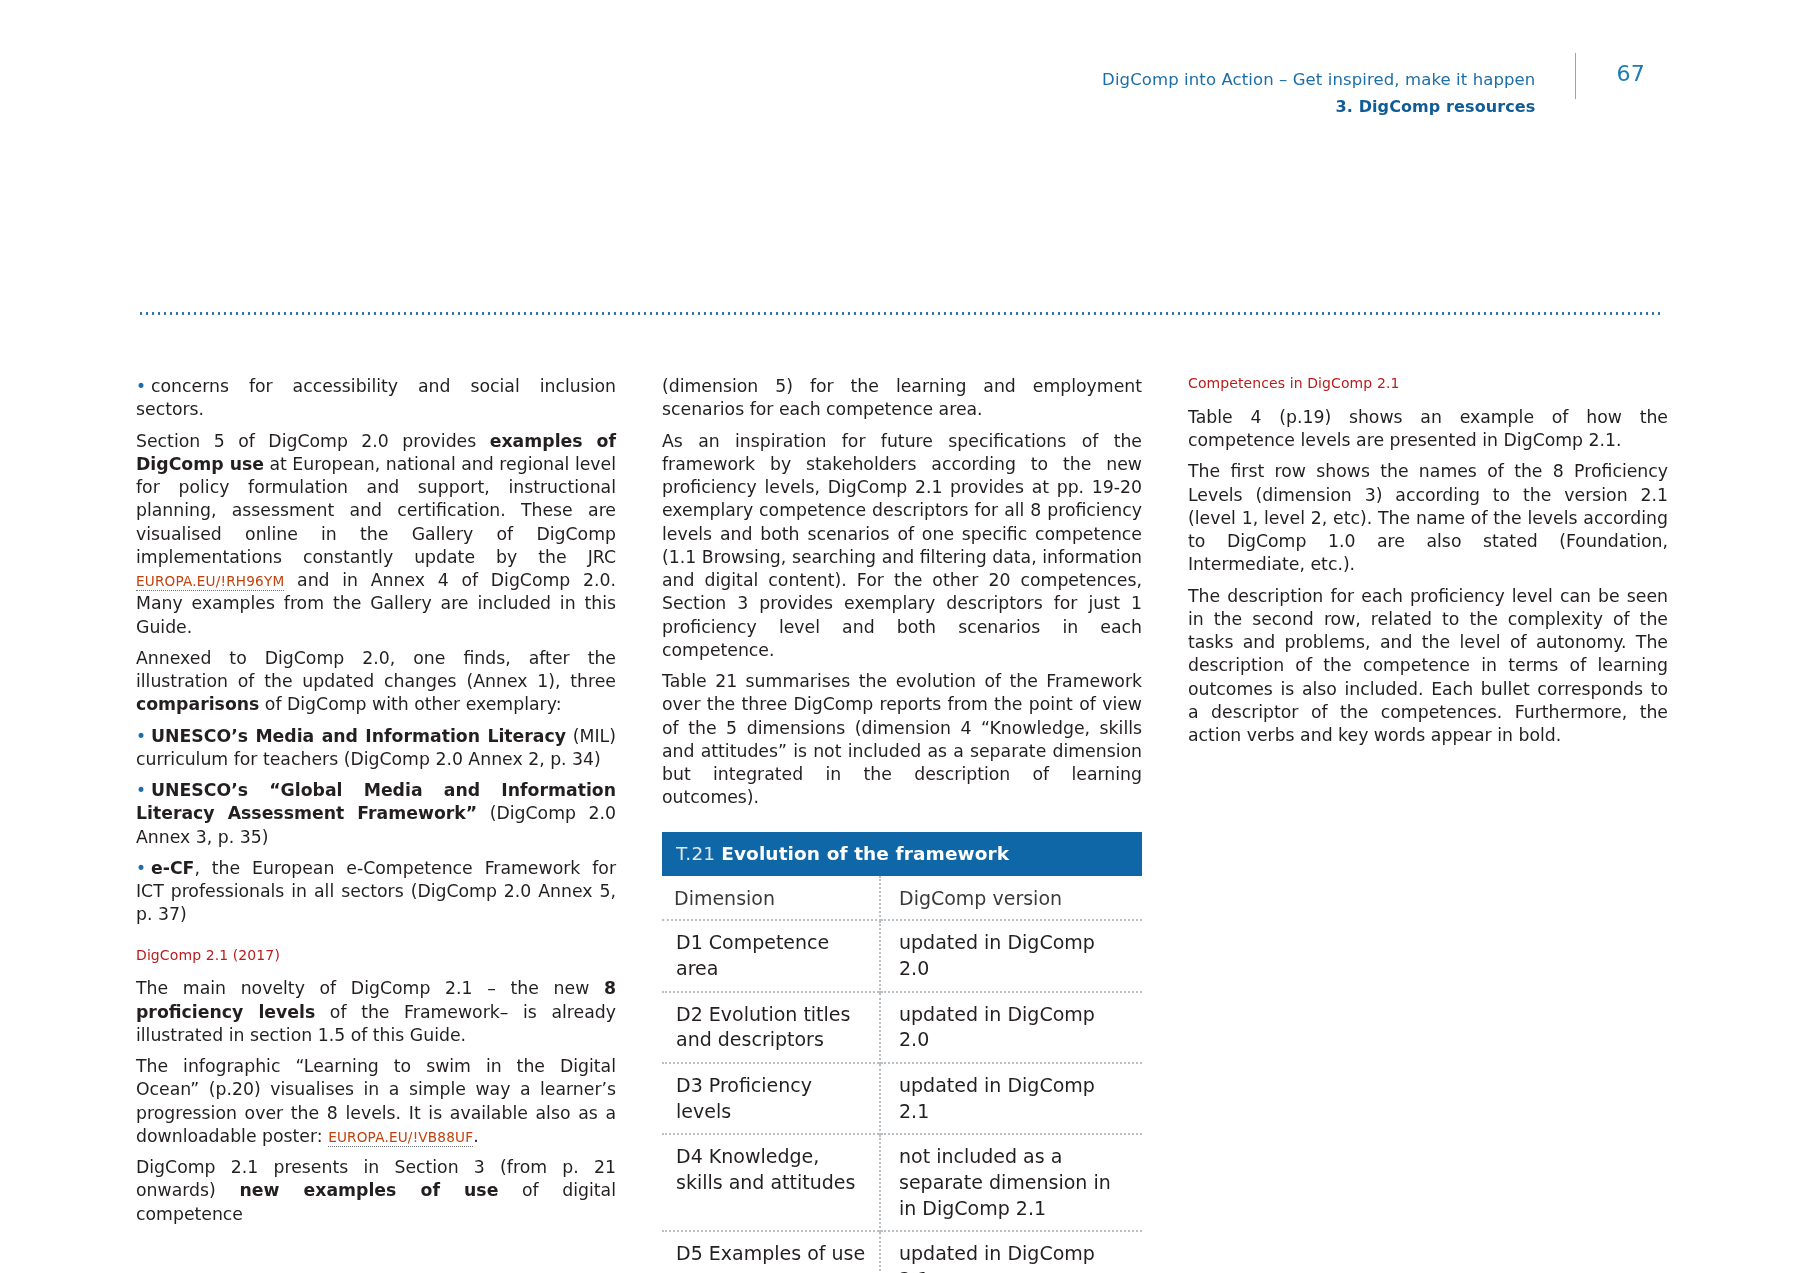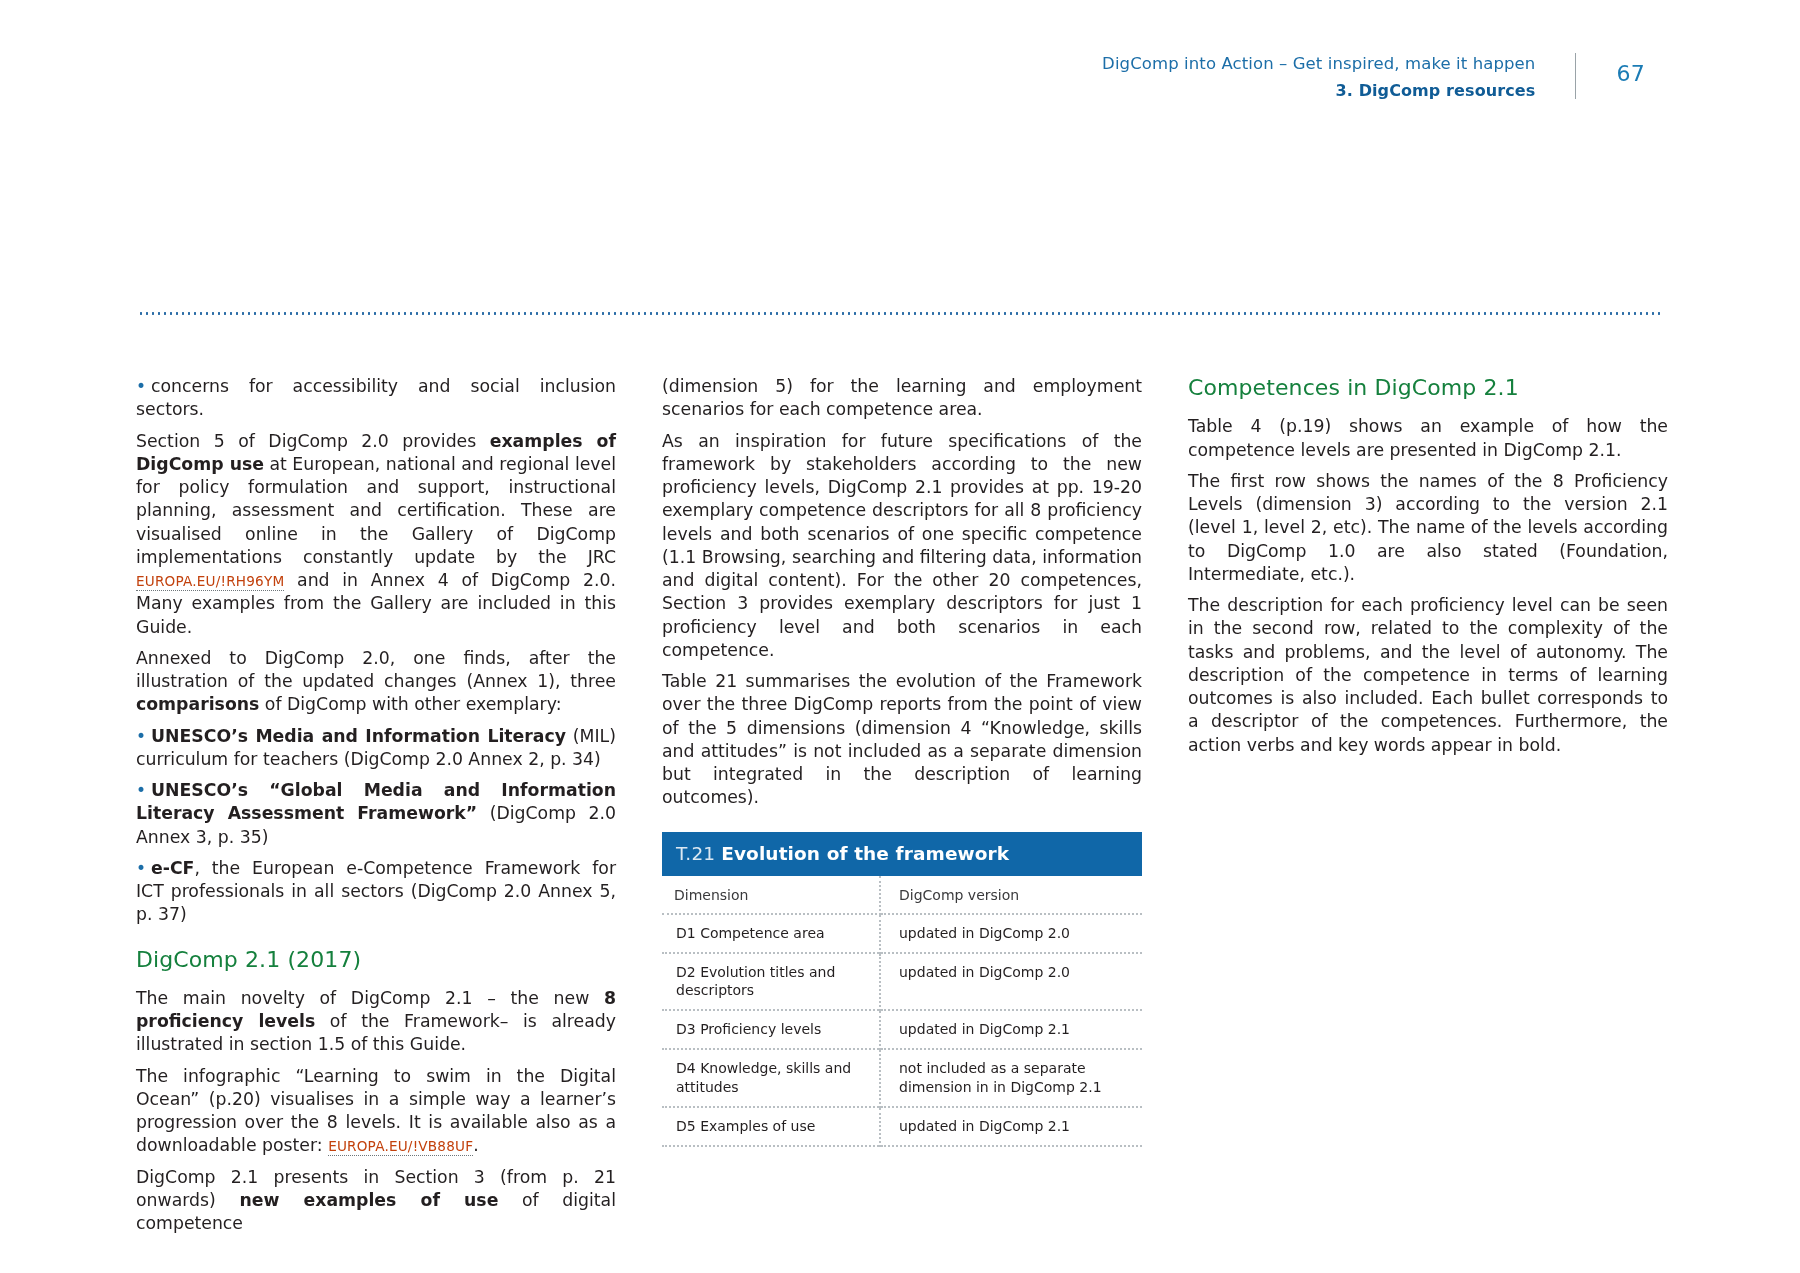--- a/index.html
+++ b/index.html
@@ -24,20 +24,21 @@
     position: absolute;
     top: 52px;
     right: 155px;
     display: flex;
     align-items: flex-start;
   }
   .header-texts {
     text-align: right;
     color: #1C6EA8;
     line-height: 1.45;
+    margin-top: 16px;
   }
   .header-line1 {
     font-size: 16.5px;
     color: #1C6EA8;
     letter-spacing: 0.1px;
     white-space: nowrap;
   }
   .header-line2 {
     font-size: 16px;
     font-weight: bold;
@@ -118,23 +119,23 @@
   .link {
     font-size: 13.6px;
     letter-spacing: 0.2px;
     color: #c2410c;
     border-bottom: 1px dotted #6e7579;
     padding-bottom: 1px;
   }
 
   h2.section-heading {
     margin: 20px 0 14px 0;
-    font-size: 22px;
+    font-size: 14px;
     font-weight: normal;
-    color: #15803d;
+    color: #b91c1c;
     letter-spacing: 0.1px;
     line-height: 1.2;
   }
   h2.section-heading.first {
     margin-top: 0;
   }
 
   
   .table-wrap {
     margin-top: 22px;
@@ -156,21 +157,21 @@
   .table-title .ttext {
     font-weight: bold;
     letter-spacing: 0.1px;
   }
   table.evo {
     width: 100%;
     border-collapse: collapse;
     table-layout: fixed;
   }
   table.evo th, table.evo td {
-    font-size: 14px;
+    font-size: 19px;
     line-height: 1.35;
     color: #231f20;
     text-align: left;
     font-weight: normal;
     vertical-align: top;
     padding: 9px 12px 9px 12px;
     box-sizing: border-box;
   }
   table.evo th {
     padding-top: 10px;

